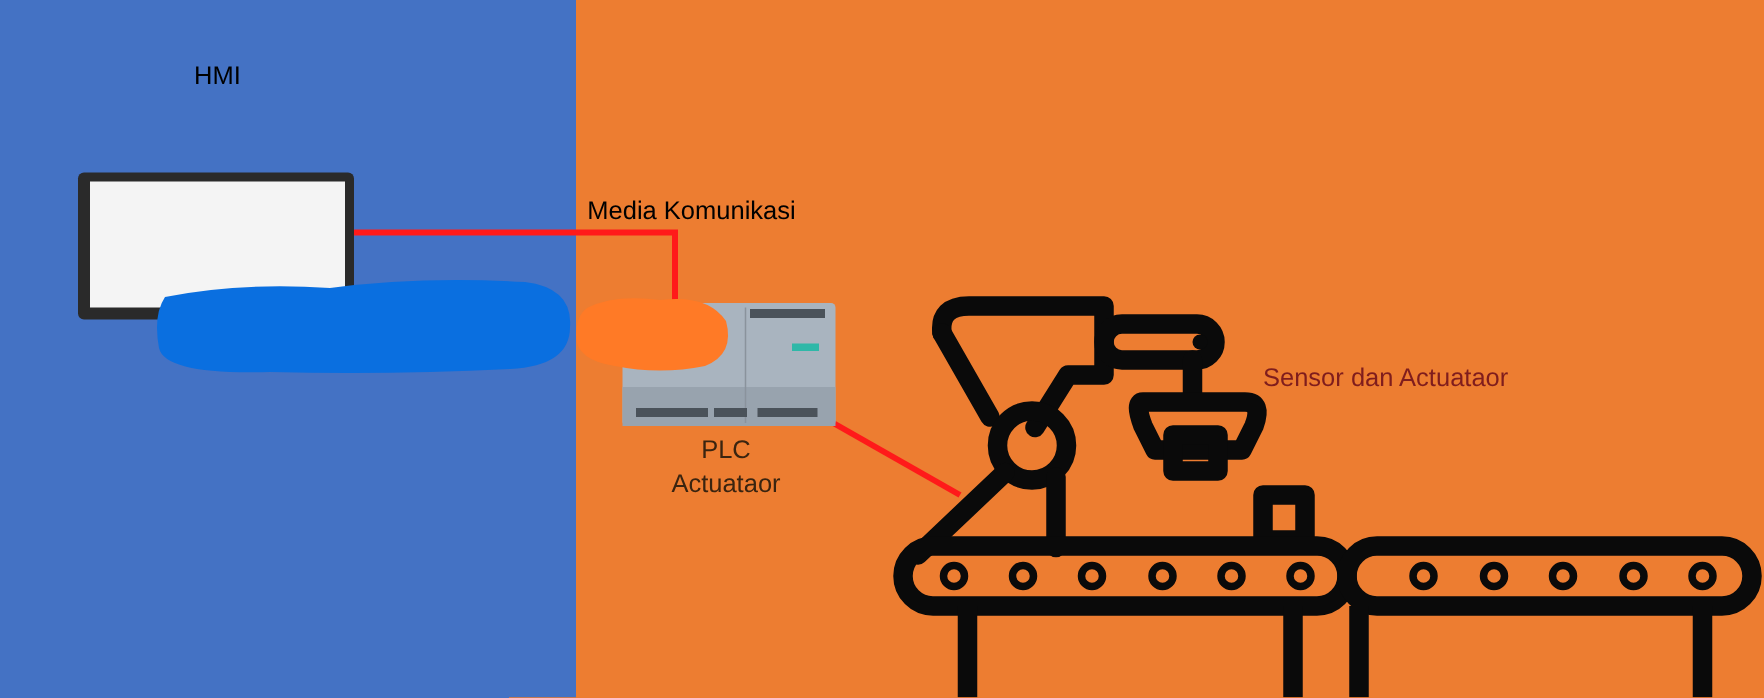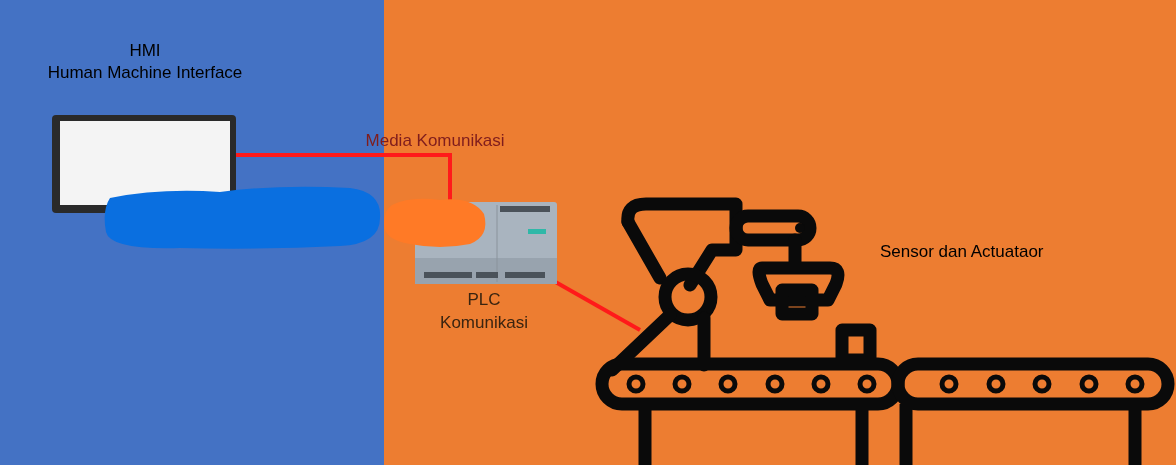--- a/index.html
+++ b/index.html
@@ -14,23 +14,23 @@
     }
     .panel-right {
       position: absolute; left: 384px; top: 0; width: 792px; height: 465px;
       background: #ed7d31;
     }
     .label {
       position: absolute; text-align: center; font-size: 17px; line-height: 22px;
       white-space: nowrap;
     }
     .label-hmi { left: 0; top: 40px; width: 290px; color: #000000; }
-    .label-media { left: 338px; top: 130px; width: 194px; color: #7f1d1d; }
+    .label-media { left: 364px; top: 130px; width: 194px; color: #000000; }
     .label-plc { left: 378px; top: 288px; width: 212px; color: #3a2410; line-height: 23px; }
-    .label-sensor { left: 842px; top: 241px; width: 220px; color: #000000; text-align: left; margin-left: 38px; }
+    .label-sensor { left: 842px; top: 241px; width: 220px; color: #7f1d1d; text-align: left; }
     svg.diagram { position: absolute; left: 0; top: 0; }
   </style>
 </head>
 <body>
 
 <div class="panel-left"></div>
 <div class="panel-right"></div>
 
 <svg class="diagram" width="1176" height="465" viewBox="0 0 1176 465">
 
@@ -94,23 +94,22 @@
     <circle cx="949" cy="384" r="7"></circle>
     <circle cx="996" cy="384" r="7"></circle>
     <circle cx="1042" cy="384" r="7"></circle>
     <circle cx="1089" cy="384" r="7"></circle>
     <circle cx="1135" cy="384" r="7"></circle>
   </g>
 </svg>
 
 <div class="label label-hmi">
   <div>HMI</div>
-  <div>Human Machine Interface</div>
 </div>
 
 <div class="label label-media">Media Komunikasi</div>
 
 <div class="label label-plc">
   <div>PLC</div>
-  <div>Komunikasi</div>
+  <div>Actuataor</div>
 </div>
 
 <div class="label label-sensor">Sensor dan Actuataor</div>
 
 </body></html>

